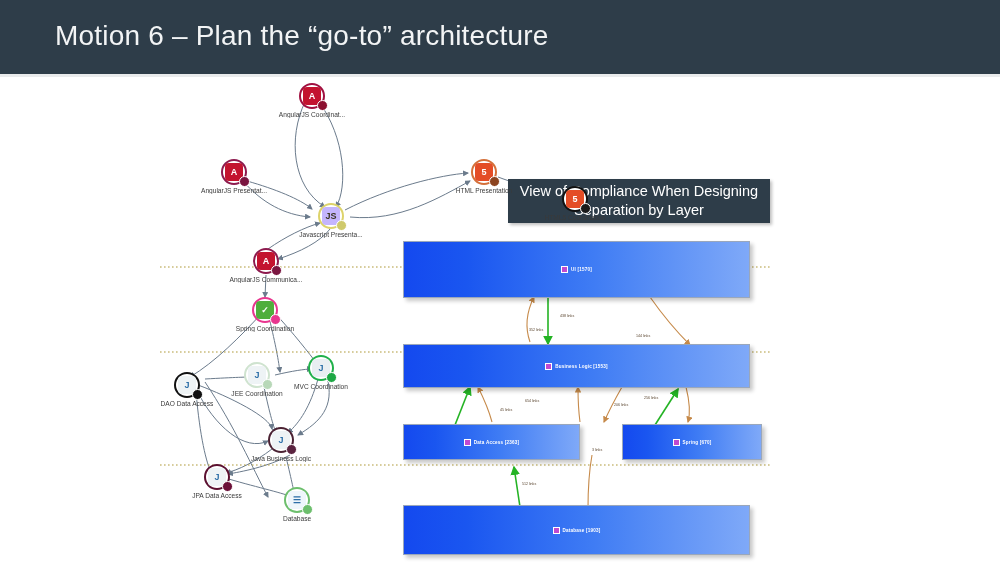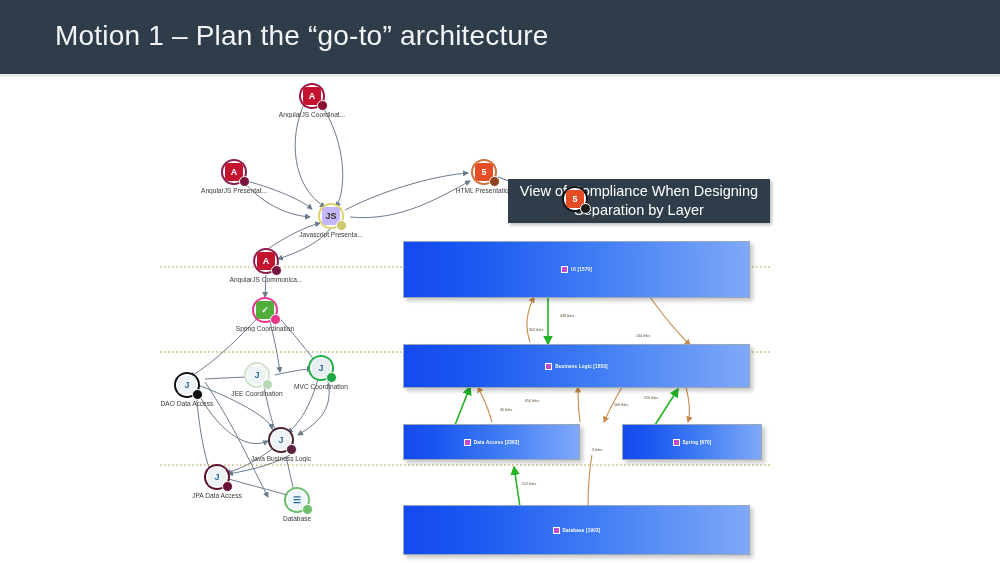--- a/index.html
+++ b/index.html
@@ -77,21 +77,21 @@
   .elabel{
     position:absolute;font-size:3.6px;color:#5b4630;white-space:nowrap;
   }
 </style>
 </head>
 <body>
 
 <div id="slide">
 
   <div class="header">
-    <div class="header-title">Motion 1 – Plan the “go-to” architecture</div>
+    <div class="header-title">Motion 6 – Plan the “go-to” architecture</div>
   </div>
   <div class="header-rule"></div>
 
   <div class="canvas">
 
     <svg class="layer" viewBox="0 0 1000 486">
       <defs>
         <marker id="ah" markerWidth="6" markerHeight="6" refX="5" refY="3" orient="auto">
           <path d="M0,0 L6,3 L0,6 z" fill="#6b7b8c"></path>
         </marker>

